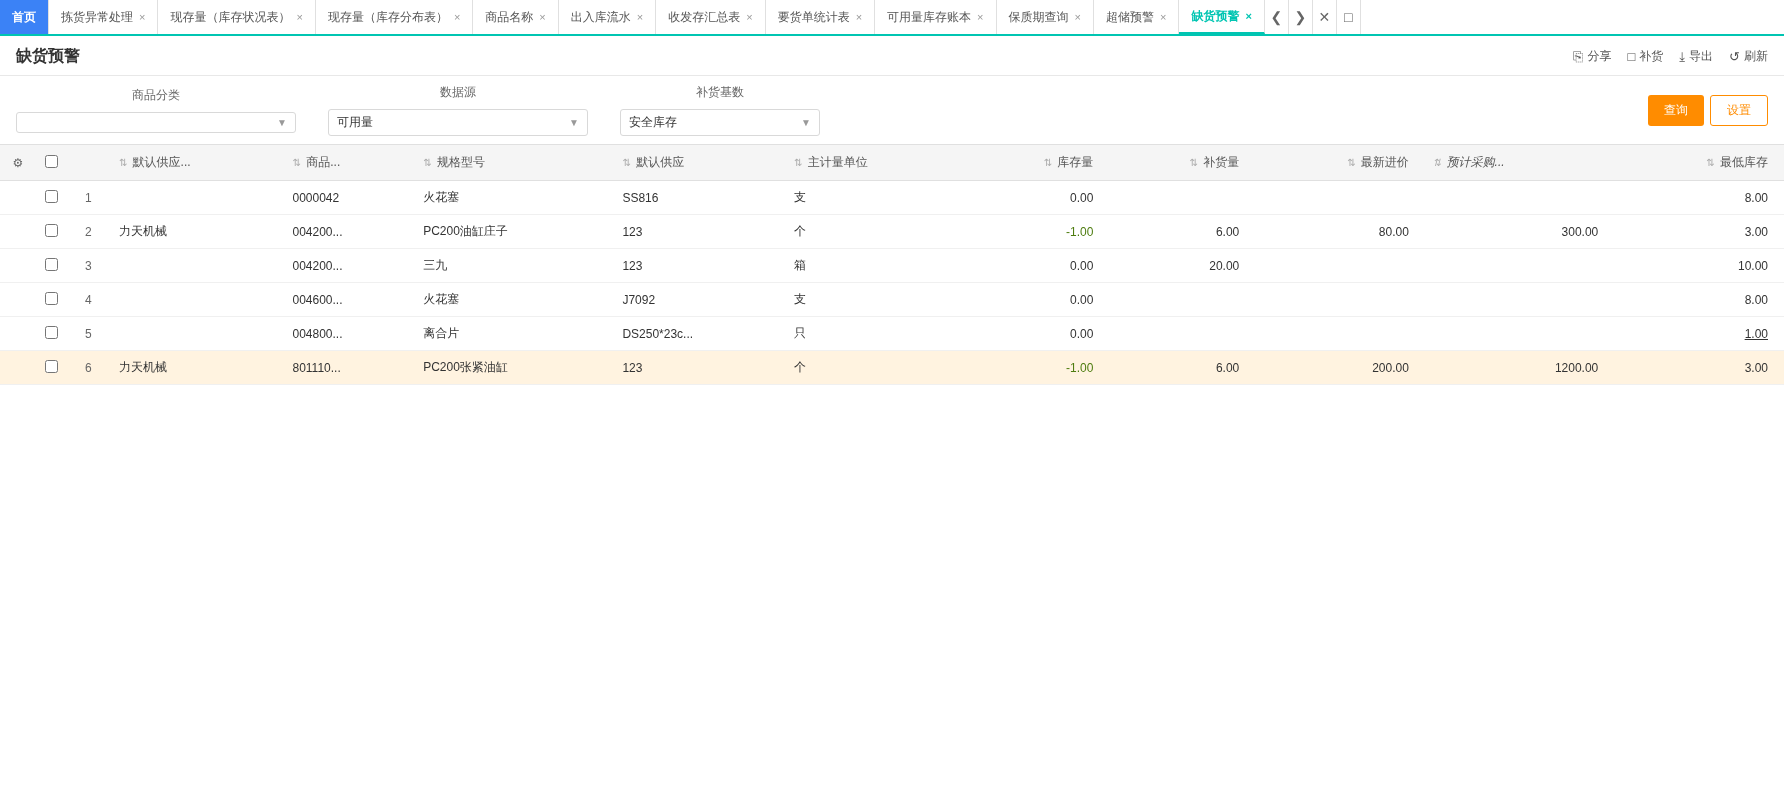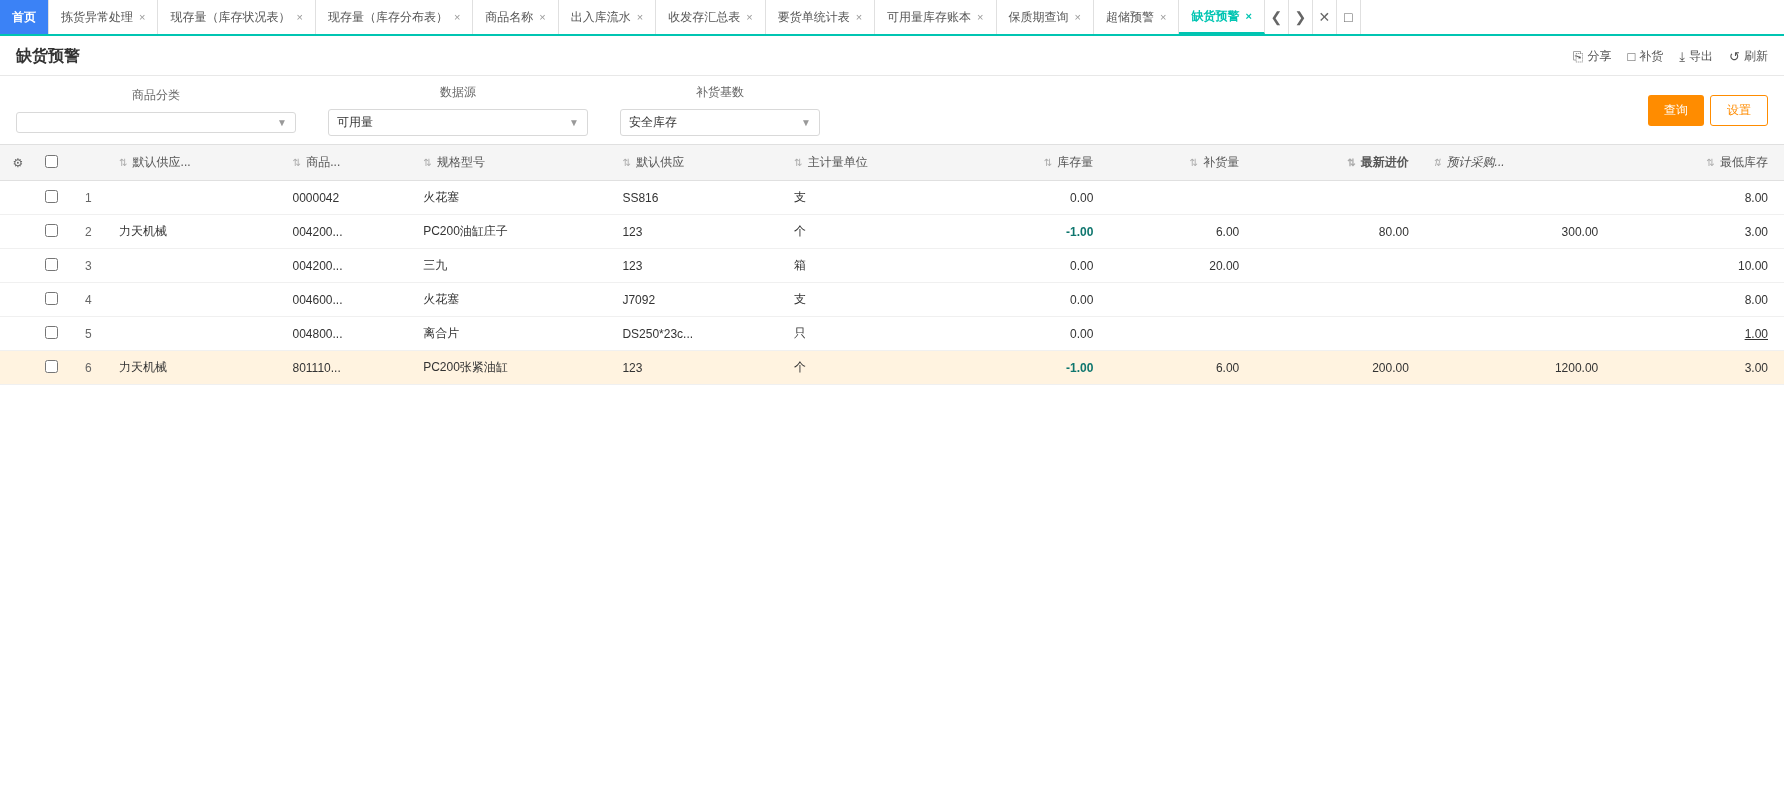--- a/index.html
+++ b/index.html
@@ -202,21 +202,21 @@
       color: #333;
       white-space: nowrap;
     }
     .td-center { text-align: center; }
     .td-right { text-align: right; }
     .checkbox-col { width: 30px; text-align: center; }
     .row-num { color: #666; text-align: center; }
     .settings-icon { color: #666; cursor: pointer; }
 
     
-    .negative { color: #0f766e; font-weight: bold; }
+    .negative { color: #4d7c0f; }
   </style>
 </head>
 <body>
 
 <div class="tab-bar">
   <div class="tab-item">
     <span>首页</span>
   </div>
   <div class="tab-item">
     <span>拣货异常处理</span>
@@ -356,21 +356,21 @@
             <span>主计量单位</span>
           </th>
           <th style="text-align:right; padding-right:16px;">
             <span class="sort-icon">⇅</span>
             <span>库存量</span>
           </th>
           <th style="text-align:right; padding-right:16px;">
             <span class="sort-icon">⇅</span>
             <span>补货量</span>
           </th>
-          <th style="text-align:right; padding-right:16px;font-weight:bold;">
+          <th style="text-align:right; padding-right:16px;">
             <span class="sort-icon">⇅</span>
             <span>最新进价</span>
           </th>
           <th style="text-align:left; padding-right:16px;font-style:italic;">
             <span class="sort-icon">⇅</span>
             <span>预计采购...</span>
           </th>
           <th style="text-align:right; padding-right:16px;">
             <span class="sort-icon">⇅</span>
             <span>最低库存</span>

